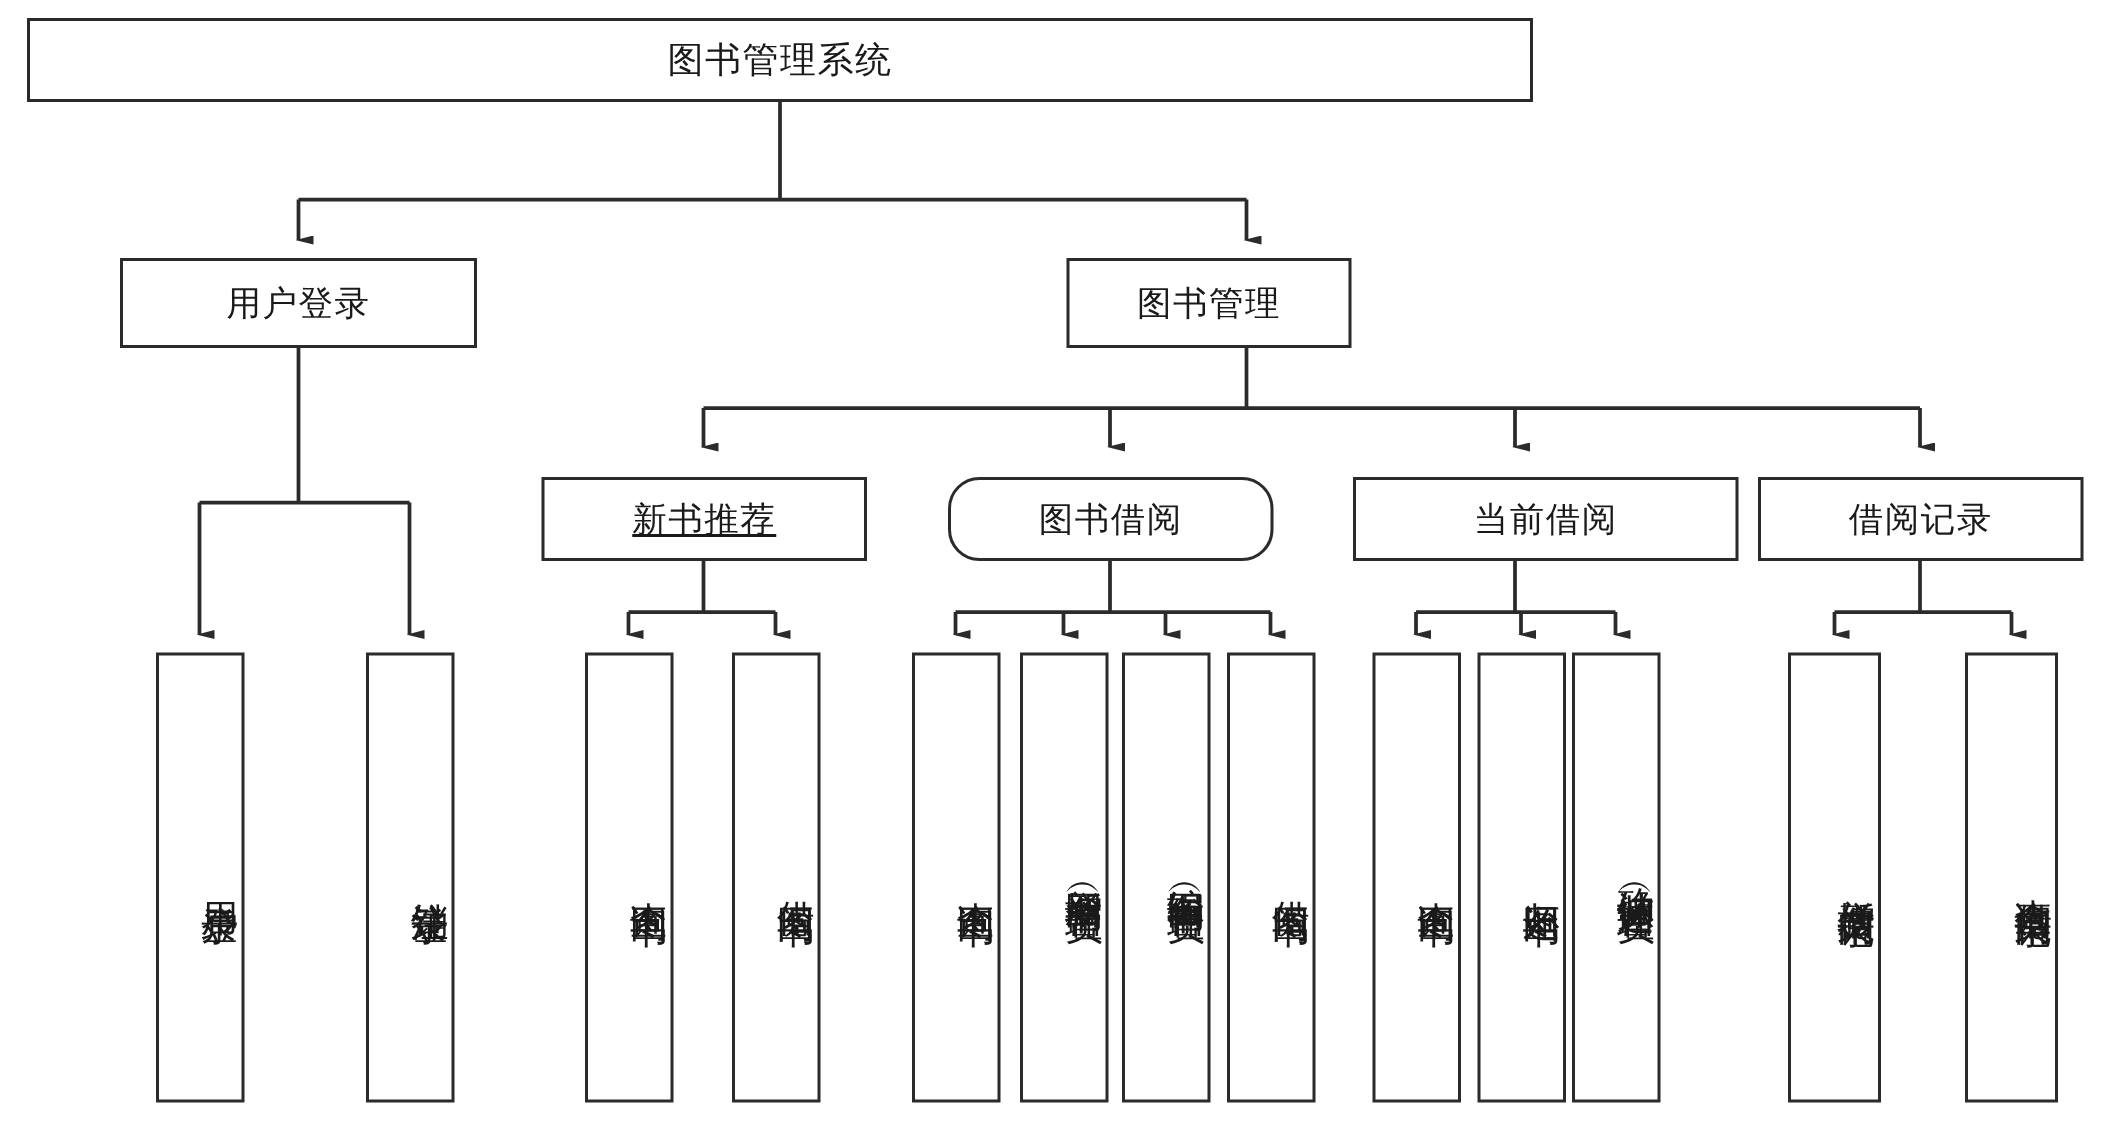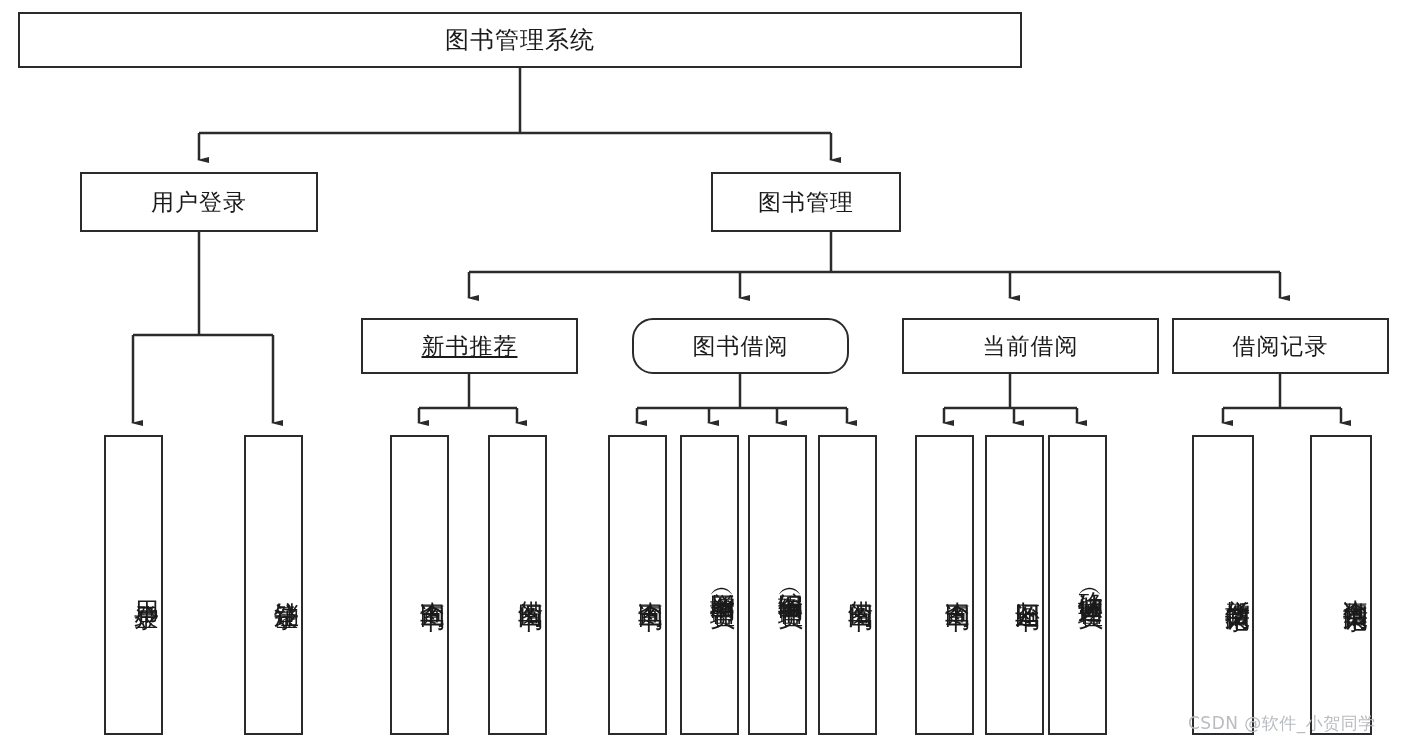--- a/index.html
+++ b/index.html
@@ -168,15 +168,14 @@
   <div class="node node-v" style="left:915px; top:435px; width:59px; height:300px;">查询图书</div>
 
   <div class="node node-v" style="left:985px; top:435px; width:59px; height:300px;">归还图书</div>
 
   <div class="node node-v" style="left:1048px; top:435px; width:59px; height:300px; padding-top:6px;">确认归还（管理员）</div>
 
   <div class="node node-v" style="left:1192px; top:435px; width:62px; height:300px;">新增借阅记录</div>
 
   <div class="node node-v" style="left:1310px; top:435px; width:62px; height:300px;">查询借阅记录</div>
 
-  <div class="watermark">CSDN @软件_小贺同学</div>
 
 </div>
 
 </body></html>

